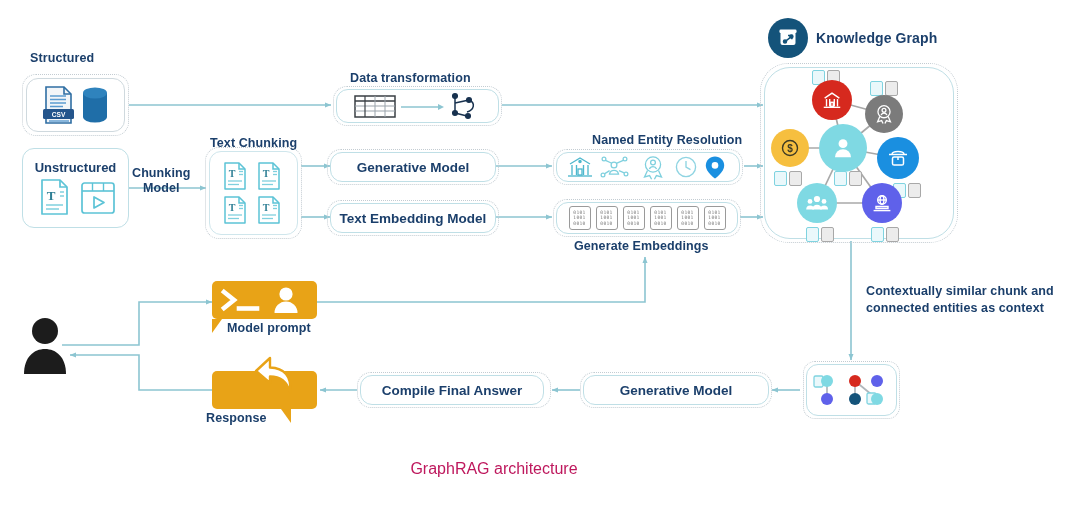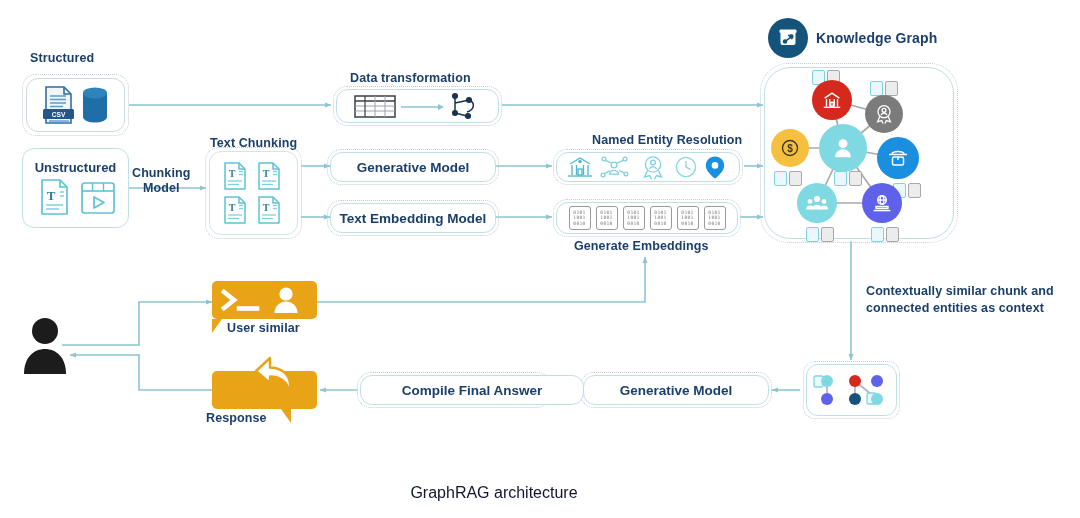--- a/index.html
+++ b/index.html
@@ -56,22 +56,22 @@
   .minidoc{border:1.4px solid #7fd3e0;background:#eaf8fb;}
   .minigrid{border:1.4px solid #a8a8a8;background:#ececec;}
 
   
   .orange{position:absolute;background:#e8a317;}
   .orangebox{border-radius:5px;}
   .tail{position:absolute;width:0;height:0;}
 
   
   #caption{
-    position:absolute;left:0;top:484px;width:988px;text-align:center;
-    font-size:16px;font-weight:400;color:#0f172a;
+    position:absolute;left:0;top:460px;width:988px;text-align:center;
+    font-size:16px;font-weight:400;color:#be185d;
     font-family:"Liberation Sans","DejaVu Sans",sans-serif;
   }
 
   
   .embchip{
     position:absolute;width:22px;height:24px;box-sizing:border-box;
     border:1.4px solid #9a9a9a;border-radius:3px;background:#fff;
     display:flex;flex-direction:column;align-items:center;justify-content:center;
     gap:0px;
   }
@@ -523,21 +523,21 @@
       <circle cx="66" cy="32" r="6" fill="#7fd9e3"></circle>
     </svg>
   </div>
 
   <div class="dotwrap" style="left:580px;top:372px;width:192px;height:36px;"></div>
   <div class="box" style="left:583px;top:375px;width:186px;height:30px;">
     <span class="btxt">Generative Model</span>
   </div>
 
   <div class="dotwrap" style="left:357px;top:372px;width:194px;height:36px;"></div>
-  <div class="box" style="left:360px;top:375px;width:224px;height:30px;">
+  <div class="box" style="left:360px;top:375px;width:184px;height:30px;">
     <span class="btxt">Compile Final Answer</span>
   </div>
 
   <svg class="ico" style="left:22px;top:316px;" width="46" height="60" viewBox="0 0 46 60">
     <circle cx="23" cy="15" r="13" fill="#1c1c1c"></circle>
     <path d="M2,58 C2,41 12,33 23,33 C34,33 44,41 44,58 Z" fill="#1c1c1c"></path>
   </svg>
 
   <div class="orange orangebox" style="left:212px;top:281px;width:105px;height:38px;">
     <svg width="105" height="38" viewBox="0 0 105 38">
@@ -545,21 +545,21 @@
         <path d="M12,11 L22,19 L12,27"></path>
         <line x1="27" y1="27.5" x2="45" y2="27.5"></line>
       </g>
       <g fill="#ffffff">
         <circle cx="74" cy="13" r="6.6"></circle>
         <path d="M62.5,32 a11.5,11.5 0 0 1 23,0 z"></path>
       </g>
     </svg>
   </div>
   <div class="tail" style="left:212px;top:319px;border-left:10px solid #e8a317;border-bottom:14px solid transparent;"></div>
-  <div class="lbl sm" style="left:227px;top:321px;">User similar</div>
+  <div class="lbl sm" style="left:227px;top:321px;">Model prompt</div>
 
   <div class="orange orangebox" style="left:212px;top:371px;width:105px;height:38px;"></div>
   <div class="tail" style="left:281px;top:409px;border-right:10px solid #e8a317;border-bottom:14px solid transparent;"></div>
   <svg class="ico" style="left:248px;top:356px;" width="60" height="45" viewBox="0 0 60 45">
     <path d="M22,2 L8,15 L22,27 L22,20.5 C33,20.5 39,26 42,36 C44,20 36,12 22,11.5 Z" fill="#ffffff" stroke="#e8a317" stroke-width="2.4" stroke-linejoin="round"></path>
   </svg>
   <div class="lbl sm" style="left:206px;top:411px;">Response</div>
 
   <div id="caption">GraphRAG architecture</div>
 

